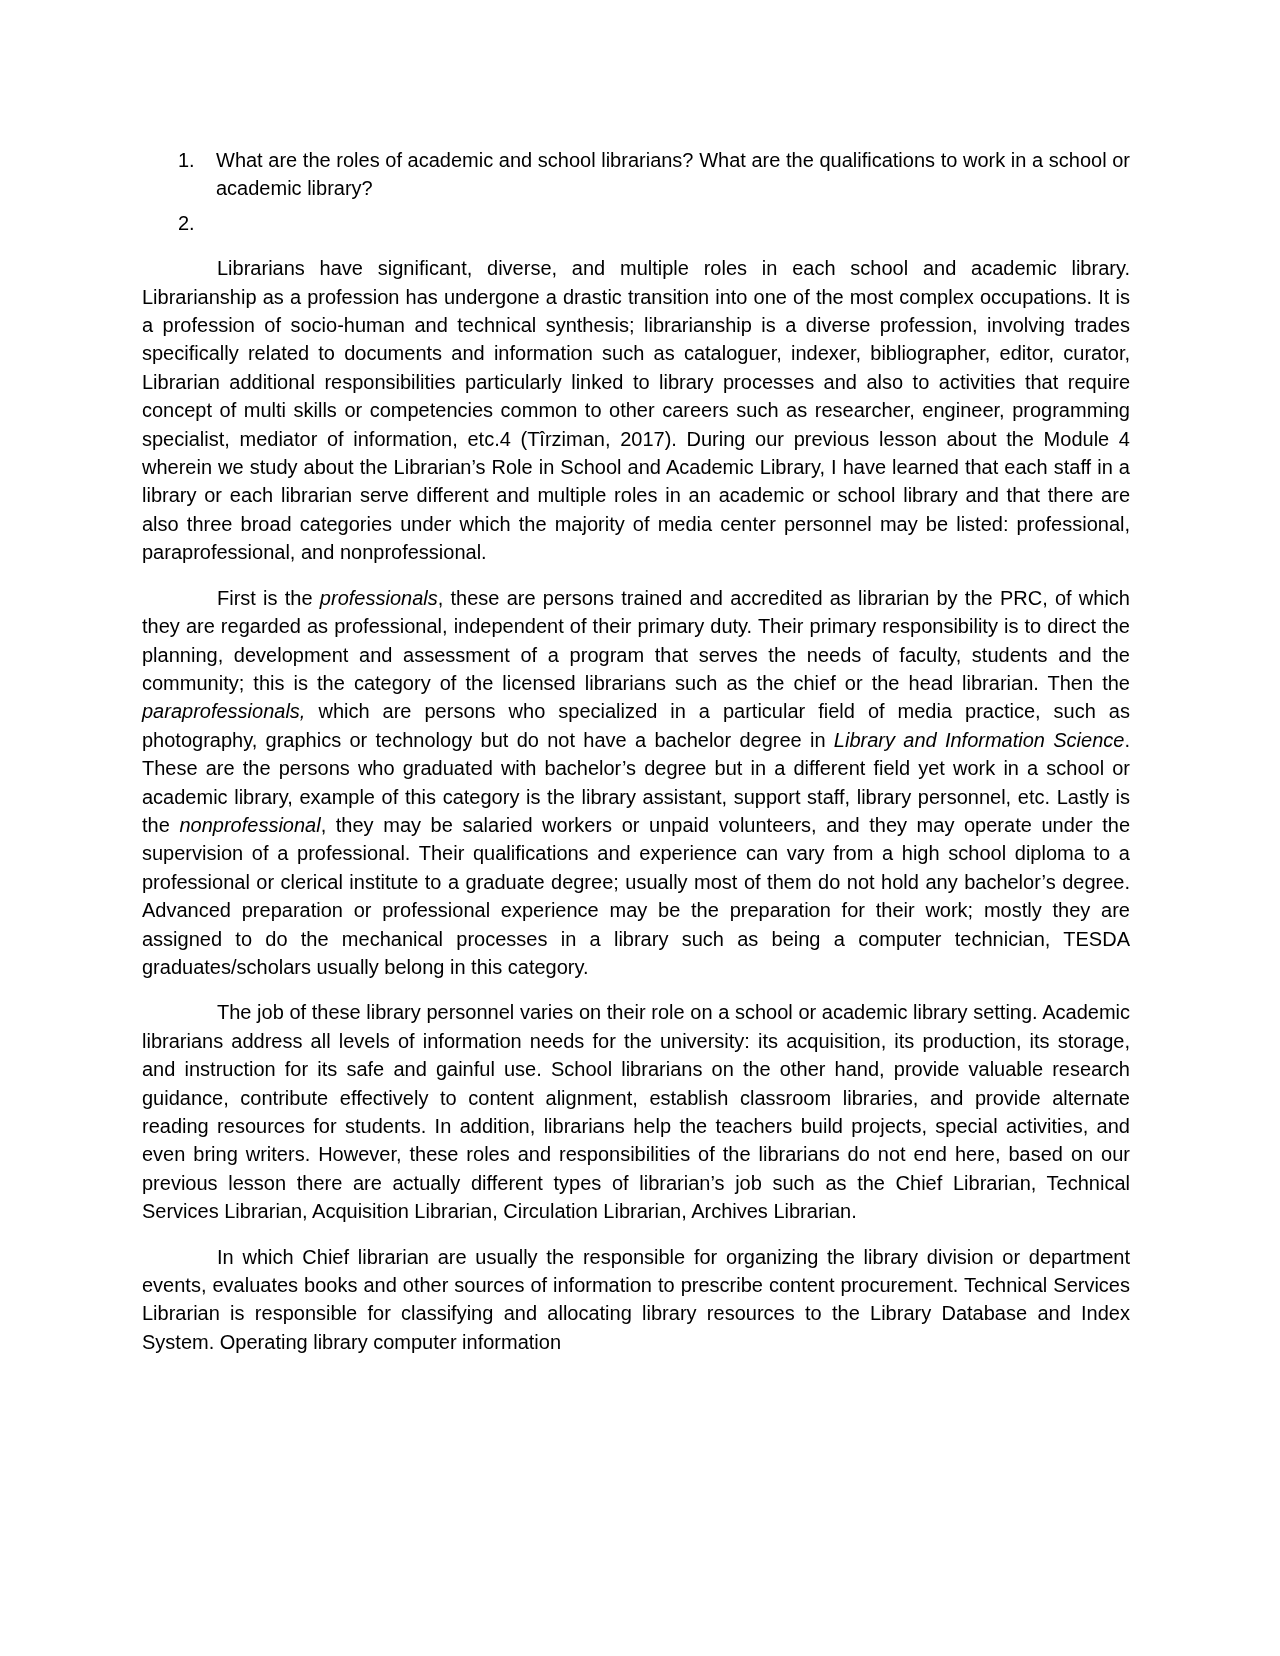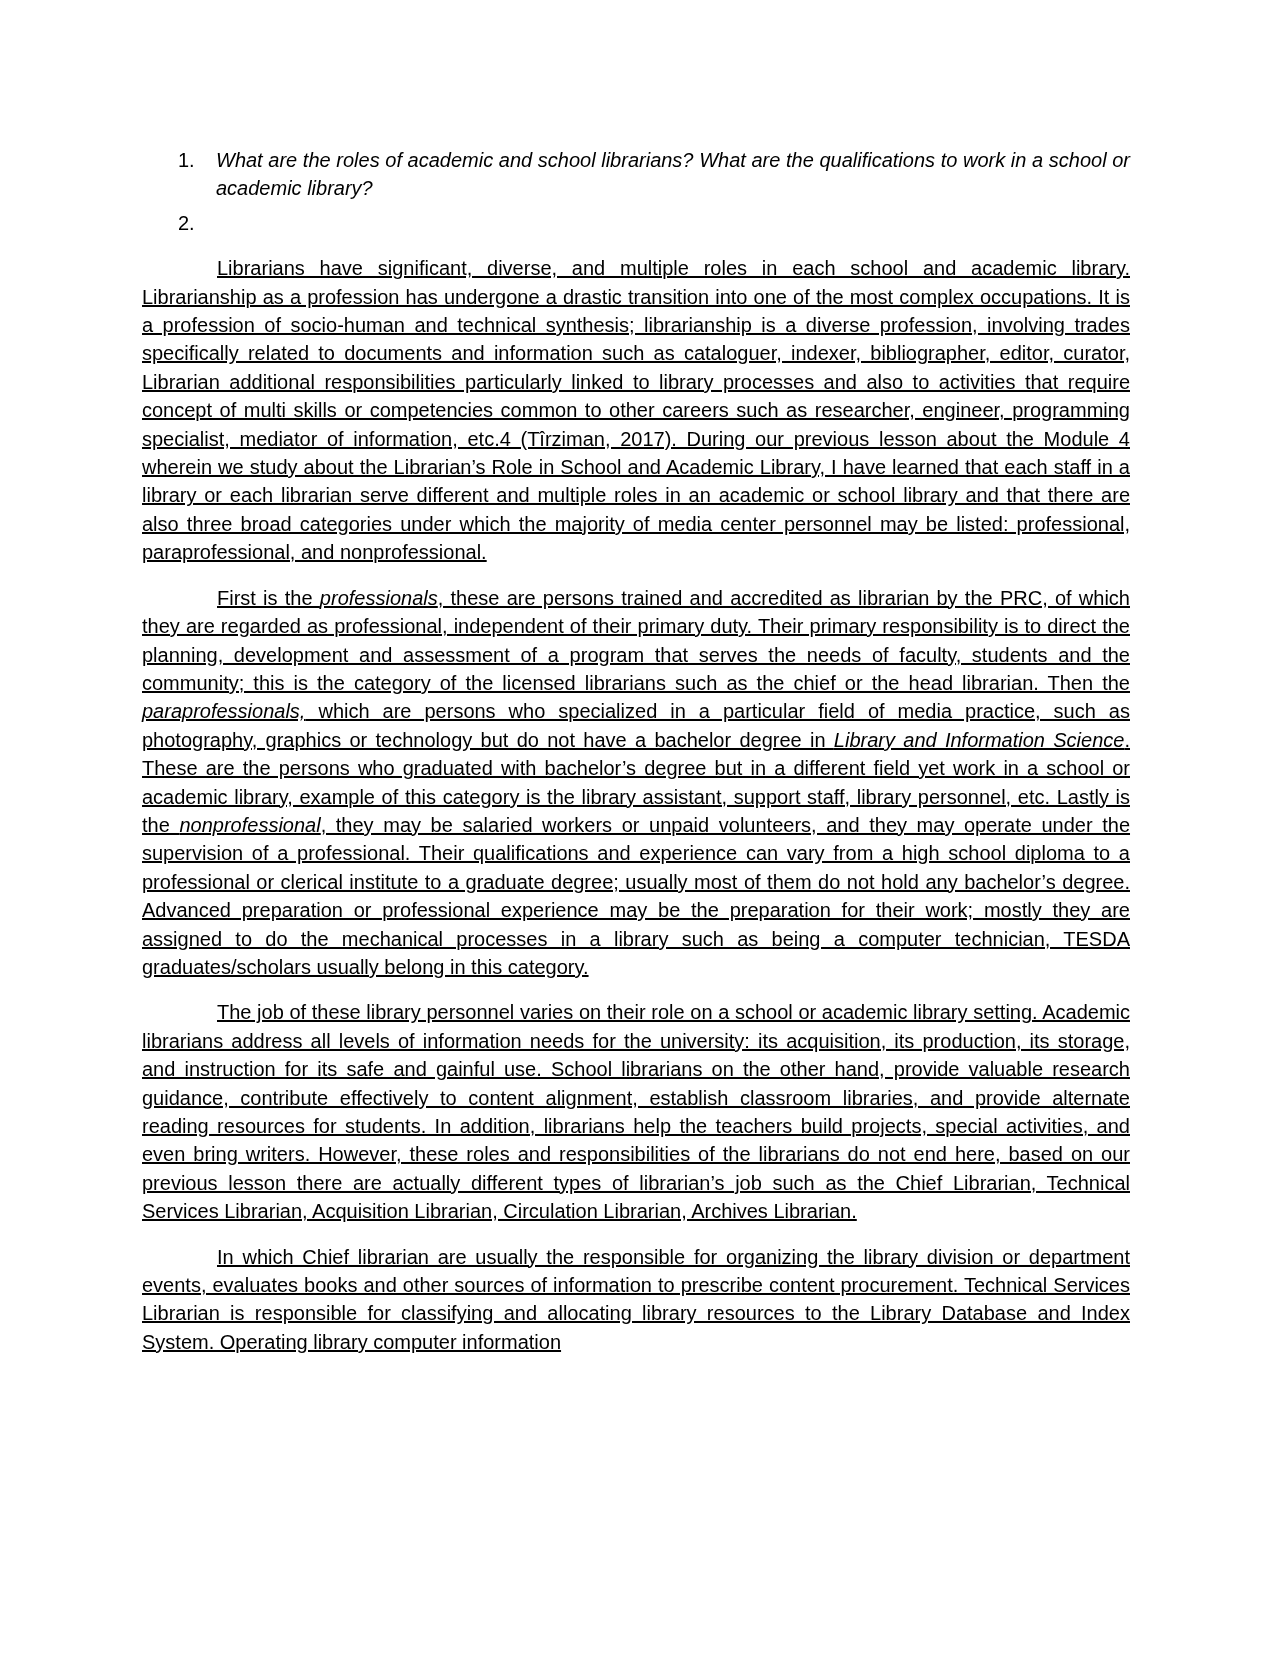--- a/index.html
+++ b/index.html
@@ -27,27 +27,25 @@
     display: flex;
     margin: 0 0 6px 0;
   }
   .list-num {
     flex: 0 0 38px;
     margin-left: 36px;
   }
   .list-text {
     flex: 1;
     text-align: justify;
-    font-style: italic;
   }
   p.body-par {
     margin: 0 0 17px 0;
     text-align: justify;
     text-indent: 75px;
-    text-decoration: underline;
   }
   .italic {
     font-style: italic;
   }
 </style>
 </head>
 <body>
 
 <div class="page">
 

